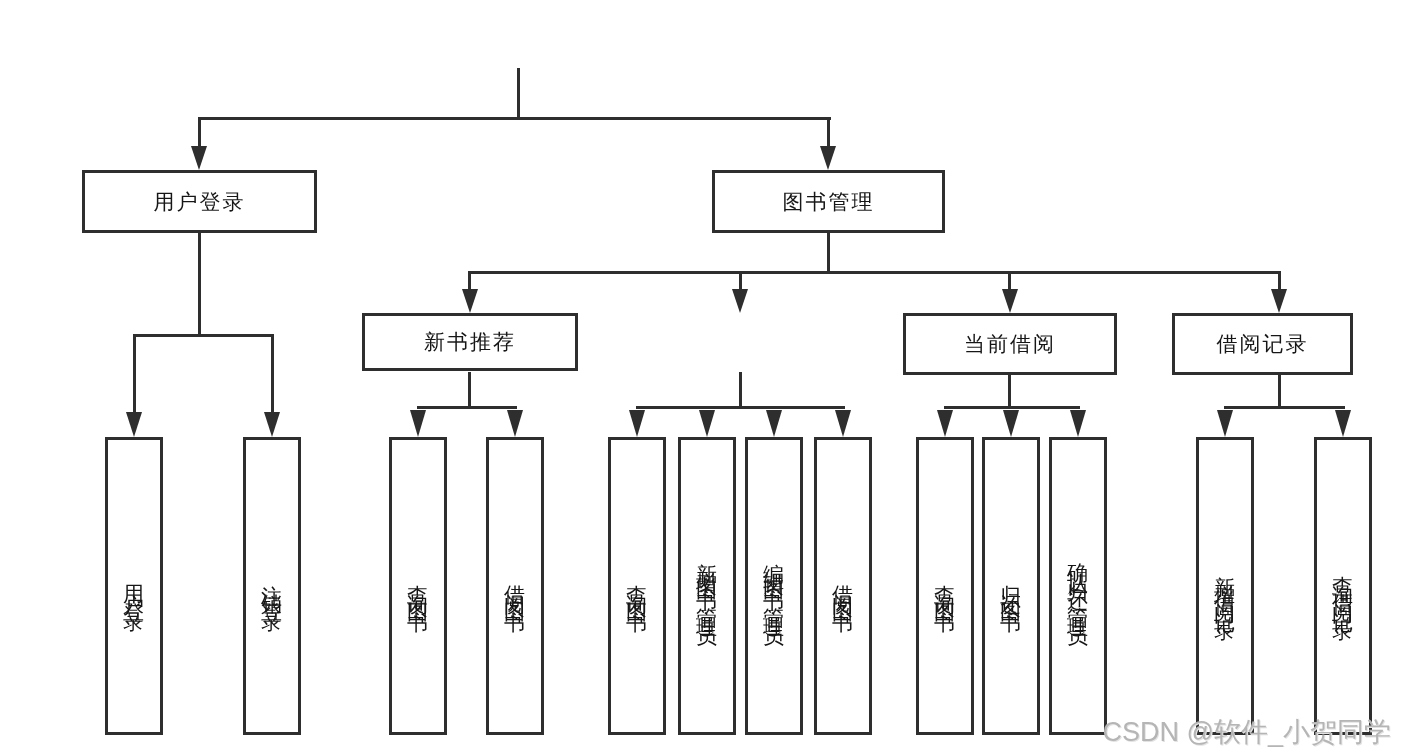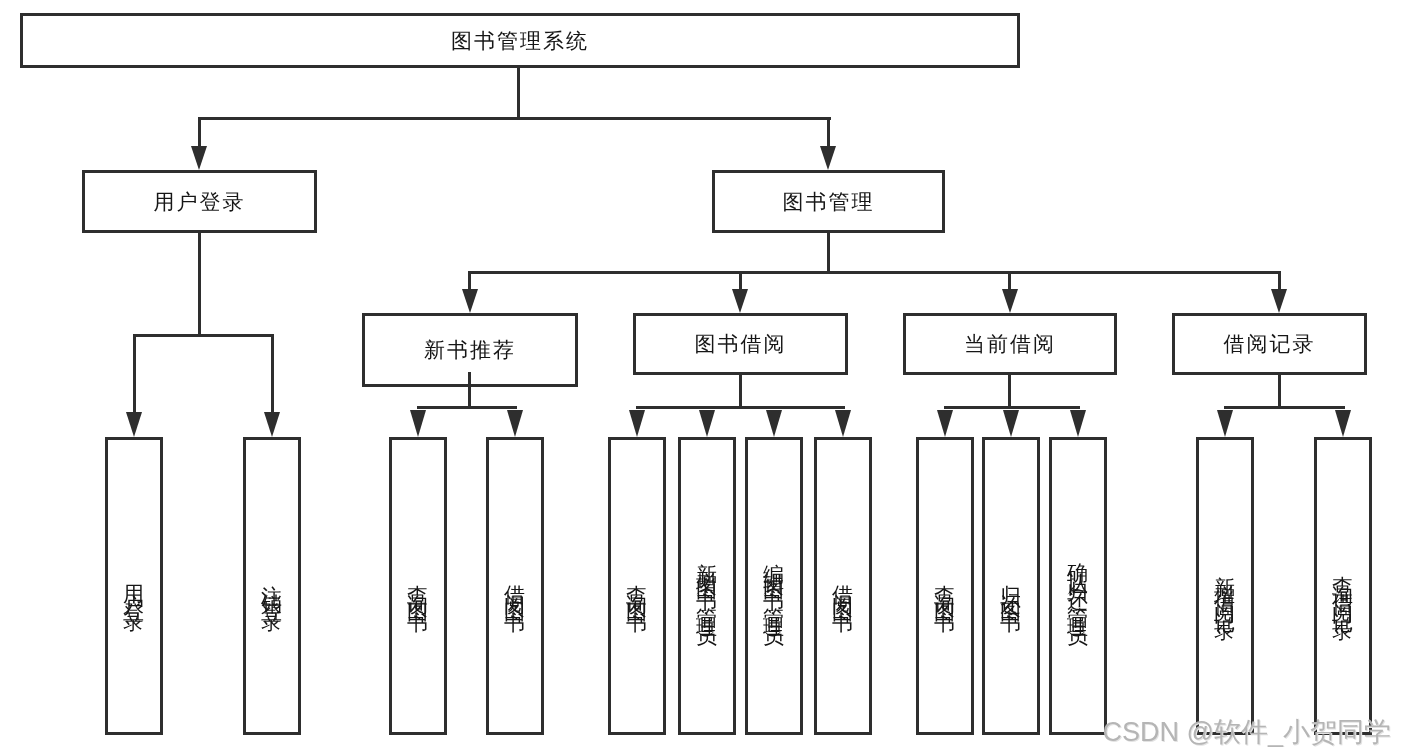--- a/index.html
+++ b/index.html
@@ -59,23 +59,20 @@
     color:#b5b5b5;
     text-shadow:1px 1px 0 #e3e3e3;
     white-space:nowrap;
   }
 </style>
 </head>
 <body>
 
 <div id="canvas">
 
-  <div class="node title" style="left:20px;top:13px;width:1000px;height:55px;">
-    <span class="h-label">图书管理系统</span>
-  </div>
 
   <div class="vline" style="left:517px;top:68px;height:51px;"></div>
   <div class="hline" style="left:198px;top:117px;width:633px;"></div>
   <div class="vline" style="left:198px;top:117px;height:30px;"></div>
   <div class="arrow" style="left:191px;top:146px;"></div>
   <div class="vline" style="left:827px;top:117px;height:30px;"></div>
   <div class="arrow" style="left:820px;top:146px;"></div>
 
   <div class="node" style="left:82px;top:170px;width:235px;height:63px;">
     <span class="h-label">用户登录</span>
@@ -95,30 +92,27 @@
   <div class="hline" style="left:469px;top:271px;width:812px;"></div>
   <div class="vline" style="left:468px;top:271px;height:20px;"></div>
   <div class="arrow" style="left:462px;top:289px;"></div>
   <div class="vline" style="left:739px;top:271px;height:20px;"></div>
   <div class="arrow" style="left:732px;top:289px;"></div>
   <div class="vline" style="left:1008px;top:271px;height:20px;"></div>
   <div class="arrow" style="left:1002px;top:289px;"></div>
   <div class="vline" style="left:1278px;top:271px;height:20px;"></div>
   <div class="arrow" style="left:1271px;top:289px;"></div>
 
-  <div class="node" style="left:362px;top:313px;width:216px;height:74px;">
+  <div class="node" style="left:362px;top:313px;width:216px;height:58px;">
     <span class="h-label">新书推荐</span>
-  </div>
-  <div class="node" style="left:633px;top:313px;width:215px;height:62px;">
-    <span class="h-label">图书借阅</span>
   </div>
   <div class="node" style="left:903px;top:313px;width:214px;height:62px;">
     <span class="h-label">当前借阅</span>
   </div>
-  <div class="node" style="left:1172px;top:313px;width:195px;height:62px;">
+  <div class="node" style="left:1172px;top:313px;width:181px;height:62px;">
     <span class="h-label">借阅记录</span>
   </div>
 
   <div class="vline" style="left:468px;top:372px;height:36px;"></div>
   <div class="hline" style="left:417px;top:406px;width:100px;"></div>
   <div class="arrow leafarrow" style="left:410px;top:410px;"></div>
   <div class="arrow leafarrow" style="left:507px;top:410px;"></div>
 
   <div class="vline" style="left:739px;top:372px;height:36px;"></div>
   <div class="hline" style="left:636px;top:406px;width:209px;"></div>

